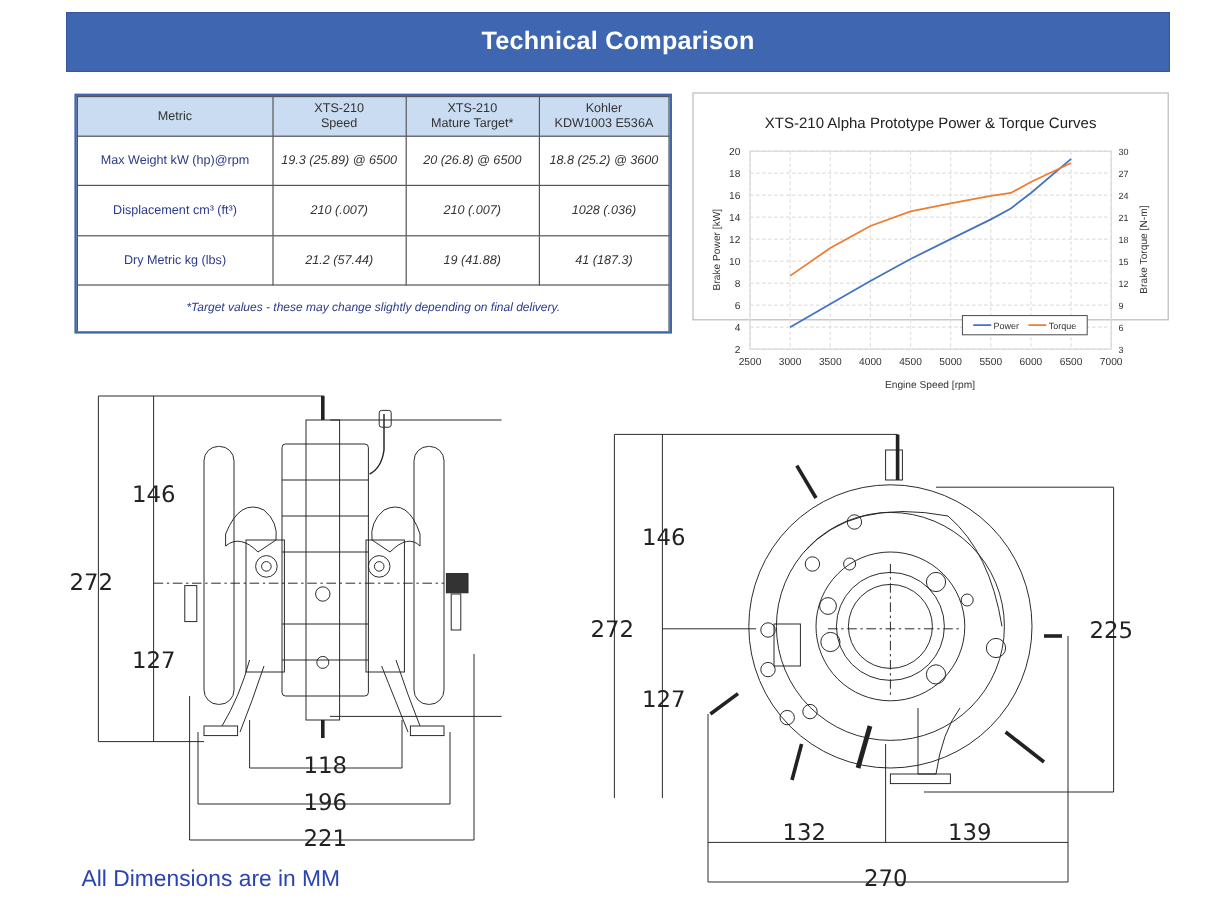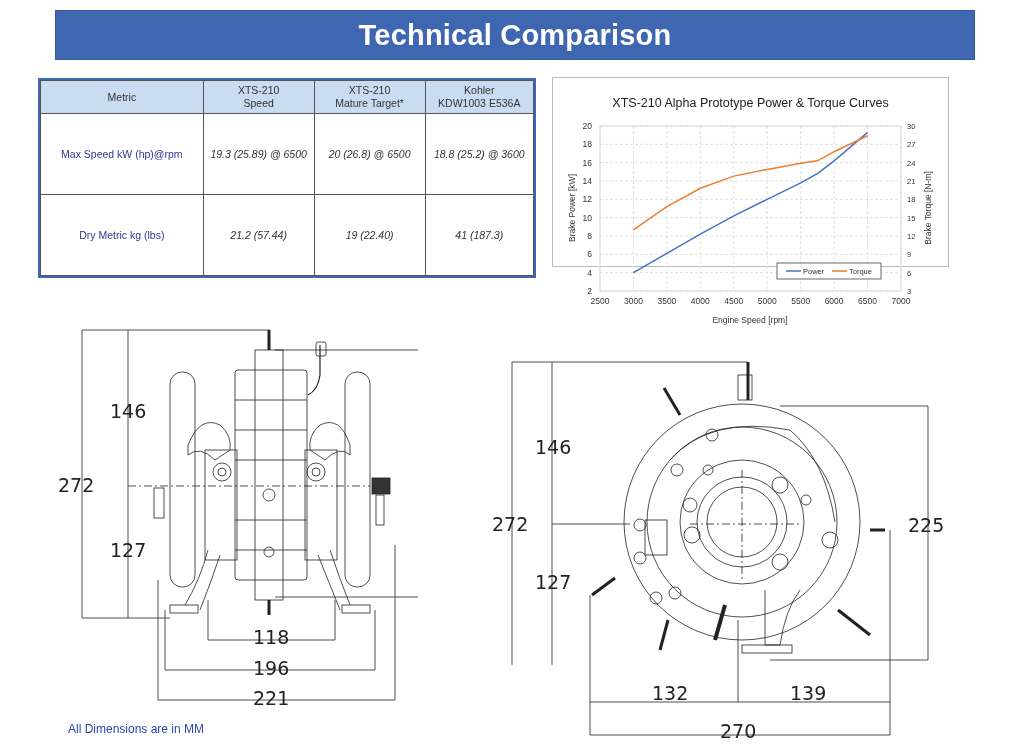--- a/index.html
+++ b/index.html
@@ -1,29 +1,29 @@
 <!DOCTYPE html>
 <html><head>
 <meta charset="utf-8">
 <style>
   * { box-sizing: border-box; margin: 0; padding: 0; }
   body { width: 1024px; height: 748px; background: #ffffff; font-family: "Liberation Sans", sans-serif; position: relative; overflow: hidden; }
   .banner { position: absolute; left: 55px; top: 10px; width: 920px; height: 50px; background: #3f67b1; border: 1px solid #3459a0; display: flex; align-items: center; justify-content: center; }
-  .banner h1 { color: #fff; font-size: 29px; font-weight: bold; letter-spacing: 0.2px; }
-  .spec-table-wrap { position: absolute; left: 38px; top: 78px; width: 498px; height: 200px; border: 2px solid #3f67b1; }
+  .banner h1 { color: #fff; font-size: 21px; font-weight: bold; letter-spacing: 0.2px; }
+  .spec-table-wrap { position: absolute; left: 62px; top: 78px; width: 498px; height: 200px; border: 2px solid #3f67b1; }
   table.spec { width: 100%; height: 100%; border-collapse: collapse; font-size: 10.5px; }
   table.spec th { background: #c9dcf2; color: #333; font-weight: normal; border: 1px solid #555; padding: 2px 3px; text-align: center; line-height: 1.2; }
   table.spec td { border: 1px solid #555; text-align: center; padding: 1px 3px; color: #2b3a8c; line-height: 1.2; }
   table.spec td.metric { color: #2b3a8c; }
   table.spec td.val { color: #333; font-style: italic; }
   table.spec td.note { font-style: italic; color: #2b3a8c; font-size: 10px; border-bottom: none; }
-  .chart-box { position: absolute; left: 552px; top: 77px; width: 397px; height: 190px; border: 1px solid #bbb; background: #fff; }
+  .chart-box { position: absolute; left: 577px; top: 77px; width: 397px; height: 190px; border: 1px solid #bbb; background: #fff; }
   .chart-title { position: absolute; left: 0; width: 100%; top: 18px; text-align: center; font-size: 12.5px; color: #222; }
   .chart-box svg { position: absolute; left: 0; top: 0; }
-  .footnote { position: absolute; left: 68px; top: 722px; font-size: 12px; color: #2b45b0; }
+  .footnote { position: absolute; left: 68px; top: 722px; font-size: 19px; color: #2b45b0; }
   .drawing { position: absolute; }
   .dim { font-family: "DejaVu Sans", sans-serif; font-size: 19px; fill: #222; }
 </style>
 </head>
 <body>
 
 <div class="banner">
   <h1>Technical Comparison</h1>
 </div>
 
@@ -32,30 +32,39 @@
     <thead>
       <tr style="height:33px">
         <th style="width:33%"><span>Metric</span></th>
         <th style="width:22.5%"><span>XTS-210</span><br><span>Speed</span></th>
         <th style="width:22.5%"><span>XTS-210</span><br><span>Mature Target*</span></th>
         <th style="width:22%"><span>Kohler</span><br><span>KDW1003 E536A</span></th>
       </tr>
     </thead>
     <tbody>
       <tr>
-        <td class="metric">Max Speed kW (hp)@rpm</td>
+        <td class="metric">Max Weight kW (hp)@rpm</td>
         <td class="val">19.3 (25.89) @ 6500</td>
         <td class="val">20 (26.8) @ 6500</td>
         <td class="val">18.8 (25.2) @ 3600</td>
       </tr>
       <tr>
+        <td class="metric">Displacement cm³ (ft³)</td>
+        <td class="val">210 (.007)</td>
+        <td class="val">210 (.007)</td>
+        <td class="val">1028 (.036)</td>
+      </tr>
+      <tr>
         <td class="metric">Dry Metric kg (lbs)</td>
         <td class="val">21.2 (57.44)</td>
-        <td class="val">19 (22.40)</td>
+        <td class="val">19 (41.88)</td>
         <td class="val">41 (187.3)</td>
+      </tr>
+      <tr>
+        <td class="note" colspan="4">*Target values - these may change slightly depending on final delivery.</td>
       </tr>
     </tbody>
   </table>
 </div>
 
 <div class="chart-box">
   <div class="chart-title">XTS-210 Alpha Prototype Power &amp; Torque Curves</div>
   <svg width="397" height="258" viewBox="0 0 397 258">
     <g id="grid">
         <line x1="47" x2="47" y1="48" y2="213" stroke="#e0e0e0" stroke-dasharray="3 2"></line>

